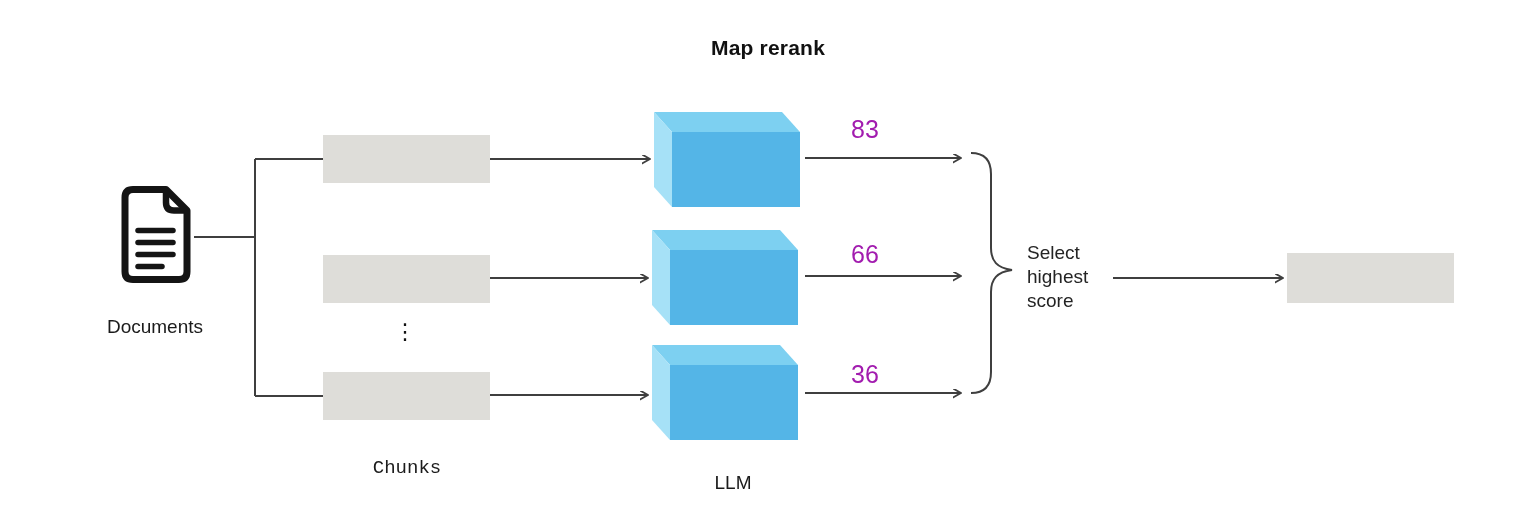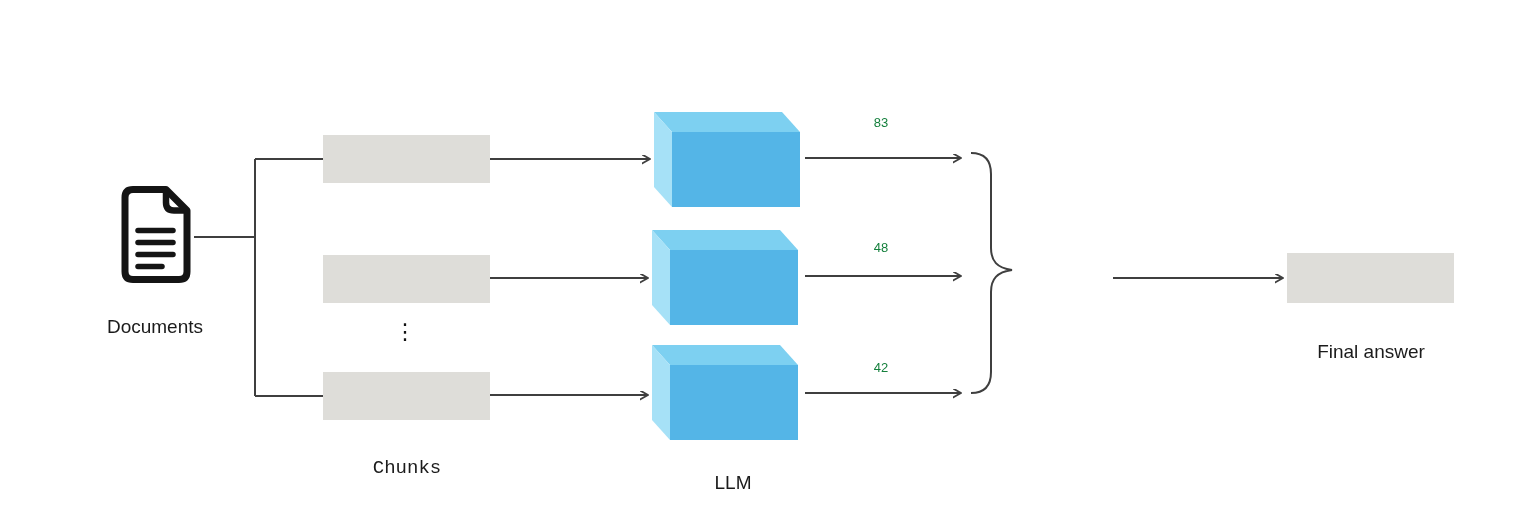--- a/index.html
+++ b/index.html
@@ -21,21 +21,21 @@
   .caption{
     font-size:19px;color:#1b1b1b;text-align:center;
   }
   .chunk{
     width:167px;height:48px;background:#DEDDD9;
   }
   .final-rect{
     left:1287px;top:253px;width:167px;height:50px;background:#DEDDD9;
   }
   .score{
-    width:60px;text-align:center;font-size:13px;color:#15803d;
+    width:60px;font-size:25px;color:#a21caf;
   }
   .select-text{
     left:1027px;top:241px;
     font-size:19px;line-height:24px;color:#242424;
   }
   .ellipsis{
     left:393px;top:317px;width:24px;
     text-align:center;
     font-family:"DejaVu Sans", sans-serif;
     font-size:22px;line-height:30px;color:#111111;
@@ -67,20 +67,21 @@
       <path d="M805 158 L961 158" marker-end="url(#ah)"></path>
       <path d="M805 276 L961 276" marker-end="url(#ah)"></path>
       <path d="M805 393 L961 393" marker-end="url(#ah)"></path>
 
       <path d="M971 153 C984 153 991 160 991 174 L991 248 C991 261 997 268 1012 270 C997 272 991 279 991 292 L991 372 C991 386 984 393 971 393"></path>
 
       <path d="M1113 278 L1283 278" marker-end="url(#ah)"></path>
     </g>
   </svg>
 
+  <div class="abs diagram-title">Map rerank</div>
 
   <svg class="abs" style="left:117px;top:184px;" width="78" height="101" viewBox="0 0 78 100">
     <path d="M49 5 H16 Q8 5 8 13 V87 Q8 95 16 95 H62 Q70 95 70 87 V26 Z" fill="#ffffff" stroke="#141414" stroke-width="7" stroke-linejoin="round"></path>
     <path d="M49 7 V18 Q49 26 57 26 H68" fill="none" stroke="#141414" stroke-width="6.5" stroke-linejoin="round"></path>
     <g stroke="#141414" stroke-width="5.5" stroke-linecap="round">
       <line x1="21" y1="46" x2="56" y2="46"></line>
       <line x1="21" y1="58" x2="56" y2="58"></line>
       <line x1="21" y1="70" x2="56" y2="70"></line>
       <line x1="21" y1="82" x2="45" y2="82"></line>
     </g>
@@ -104,20 +105,24 @@
     <polygon points="18,20 146,20 146,95 18,95" fill="#54B5E7"></polygon>
   </svg>
   <svg class="abs" style="left:652px;top:345px;" width="146" height="95" viewBox="0 0 146 95">
     <polygon points="0,0 128,0 146,20 18,20" fill="#7DD0F1"></polygon>
     <polygon points="0,0 18,20 18,95 0,75" fill="#A6E1F7"></polygon>
     <polygon points="18,20 146,20 146,95 18,95" fill="#54B5E7"></polygon>
   </svg>
   <div class="abs caption" style="left:683px;top:472px;width:100px;">LLM</div>
 
   <div class="abs score" style="left:851px;top:115px;">83</div>
-  <div class="abs score" style="left:851px;top:240px;">48</div>
-  <div class="abs score" style="left:851px;top:360px;">42</div>
+  <div class="abs score" style="left:851px;top:240px;">66</div>
+  <div class="abs score" style="left:851px;top:360px;">36</div>
 
+  <div class="abs select-text">
+    <div>Select</div>
+    <div>highest</div>
+    <div>score</div>
+  </div>
 
   <div class="abs final-rect"></div>
-  <div class="abs caption" style="left:1291px;top:341px;width:160px;">Final answer</div>
 
 </div>
 
 </body></html>

